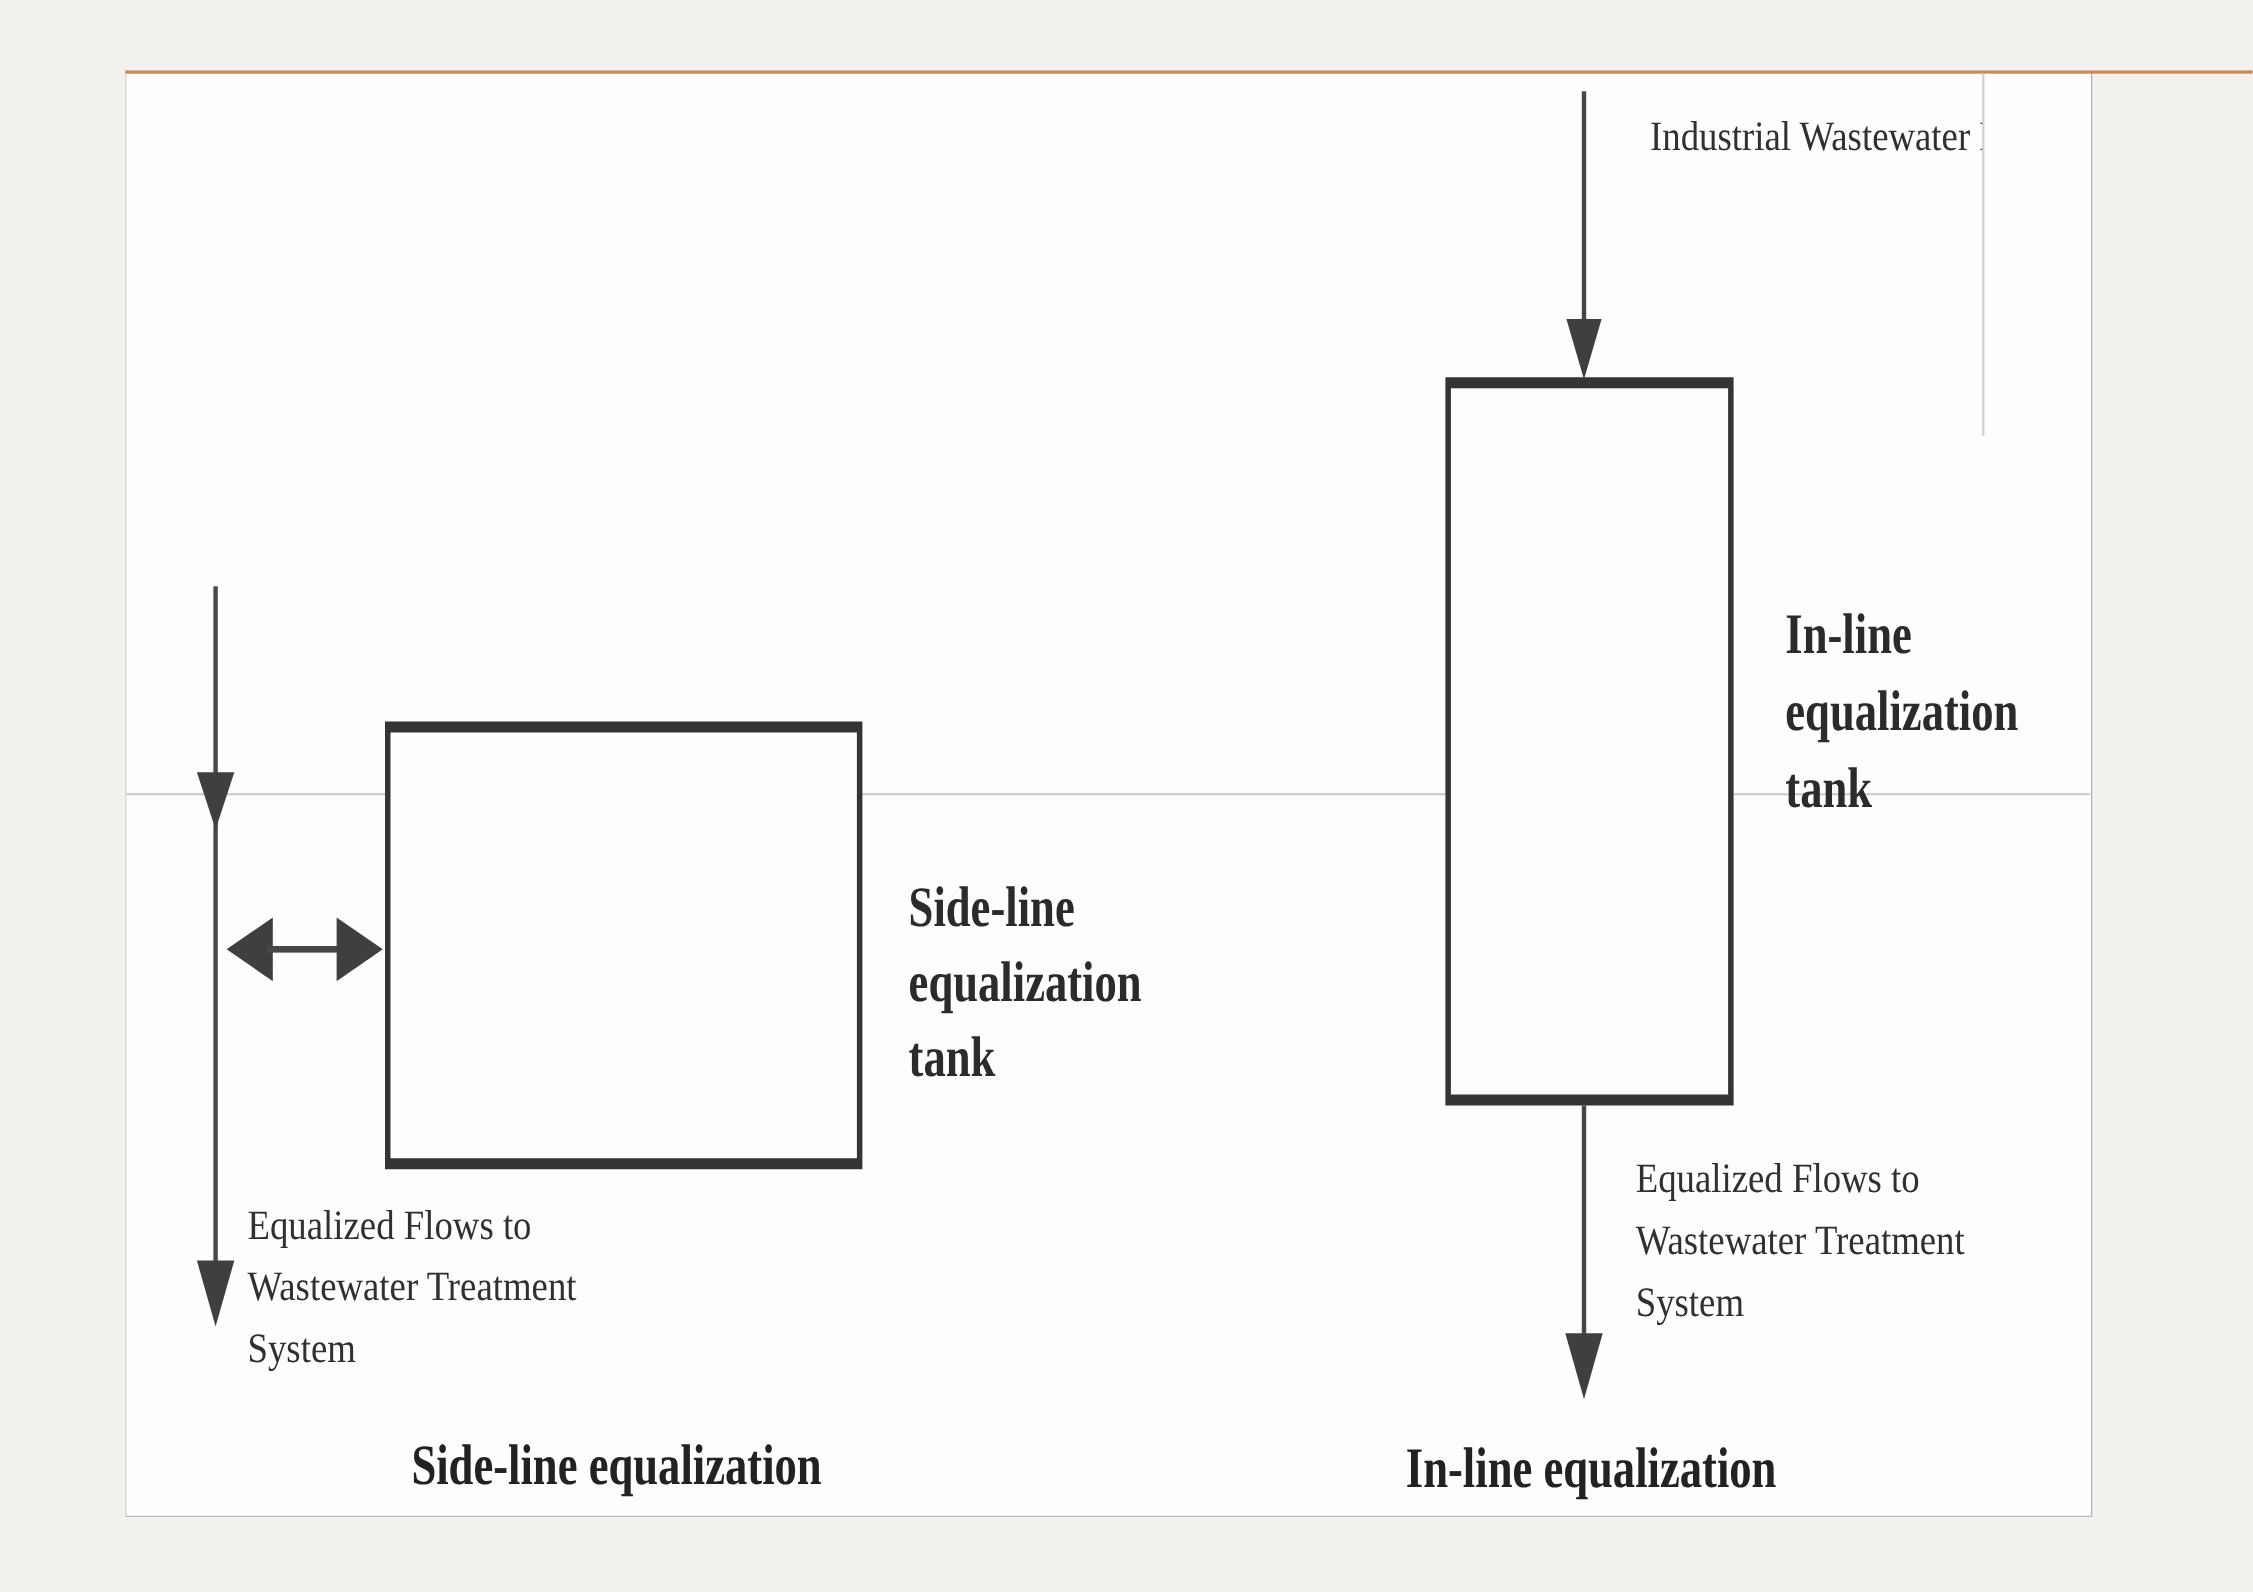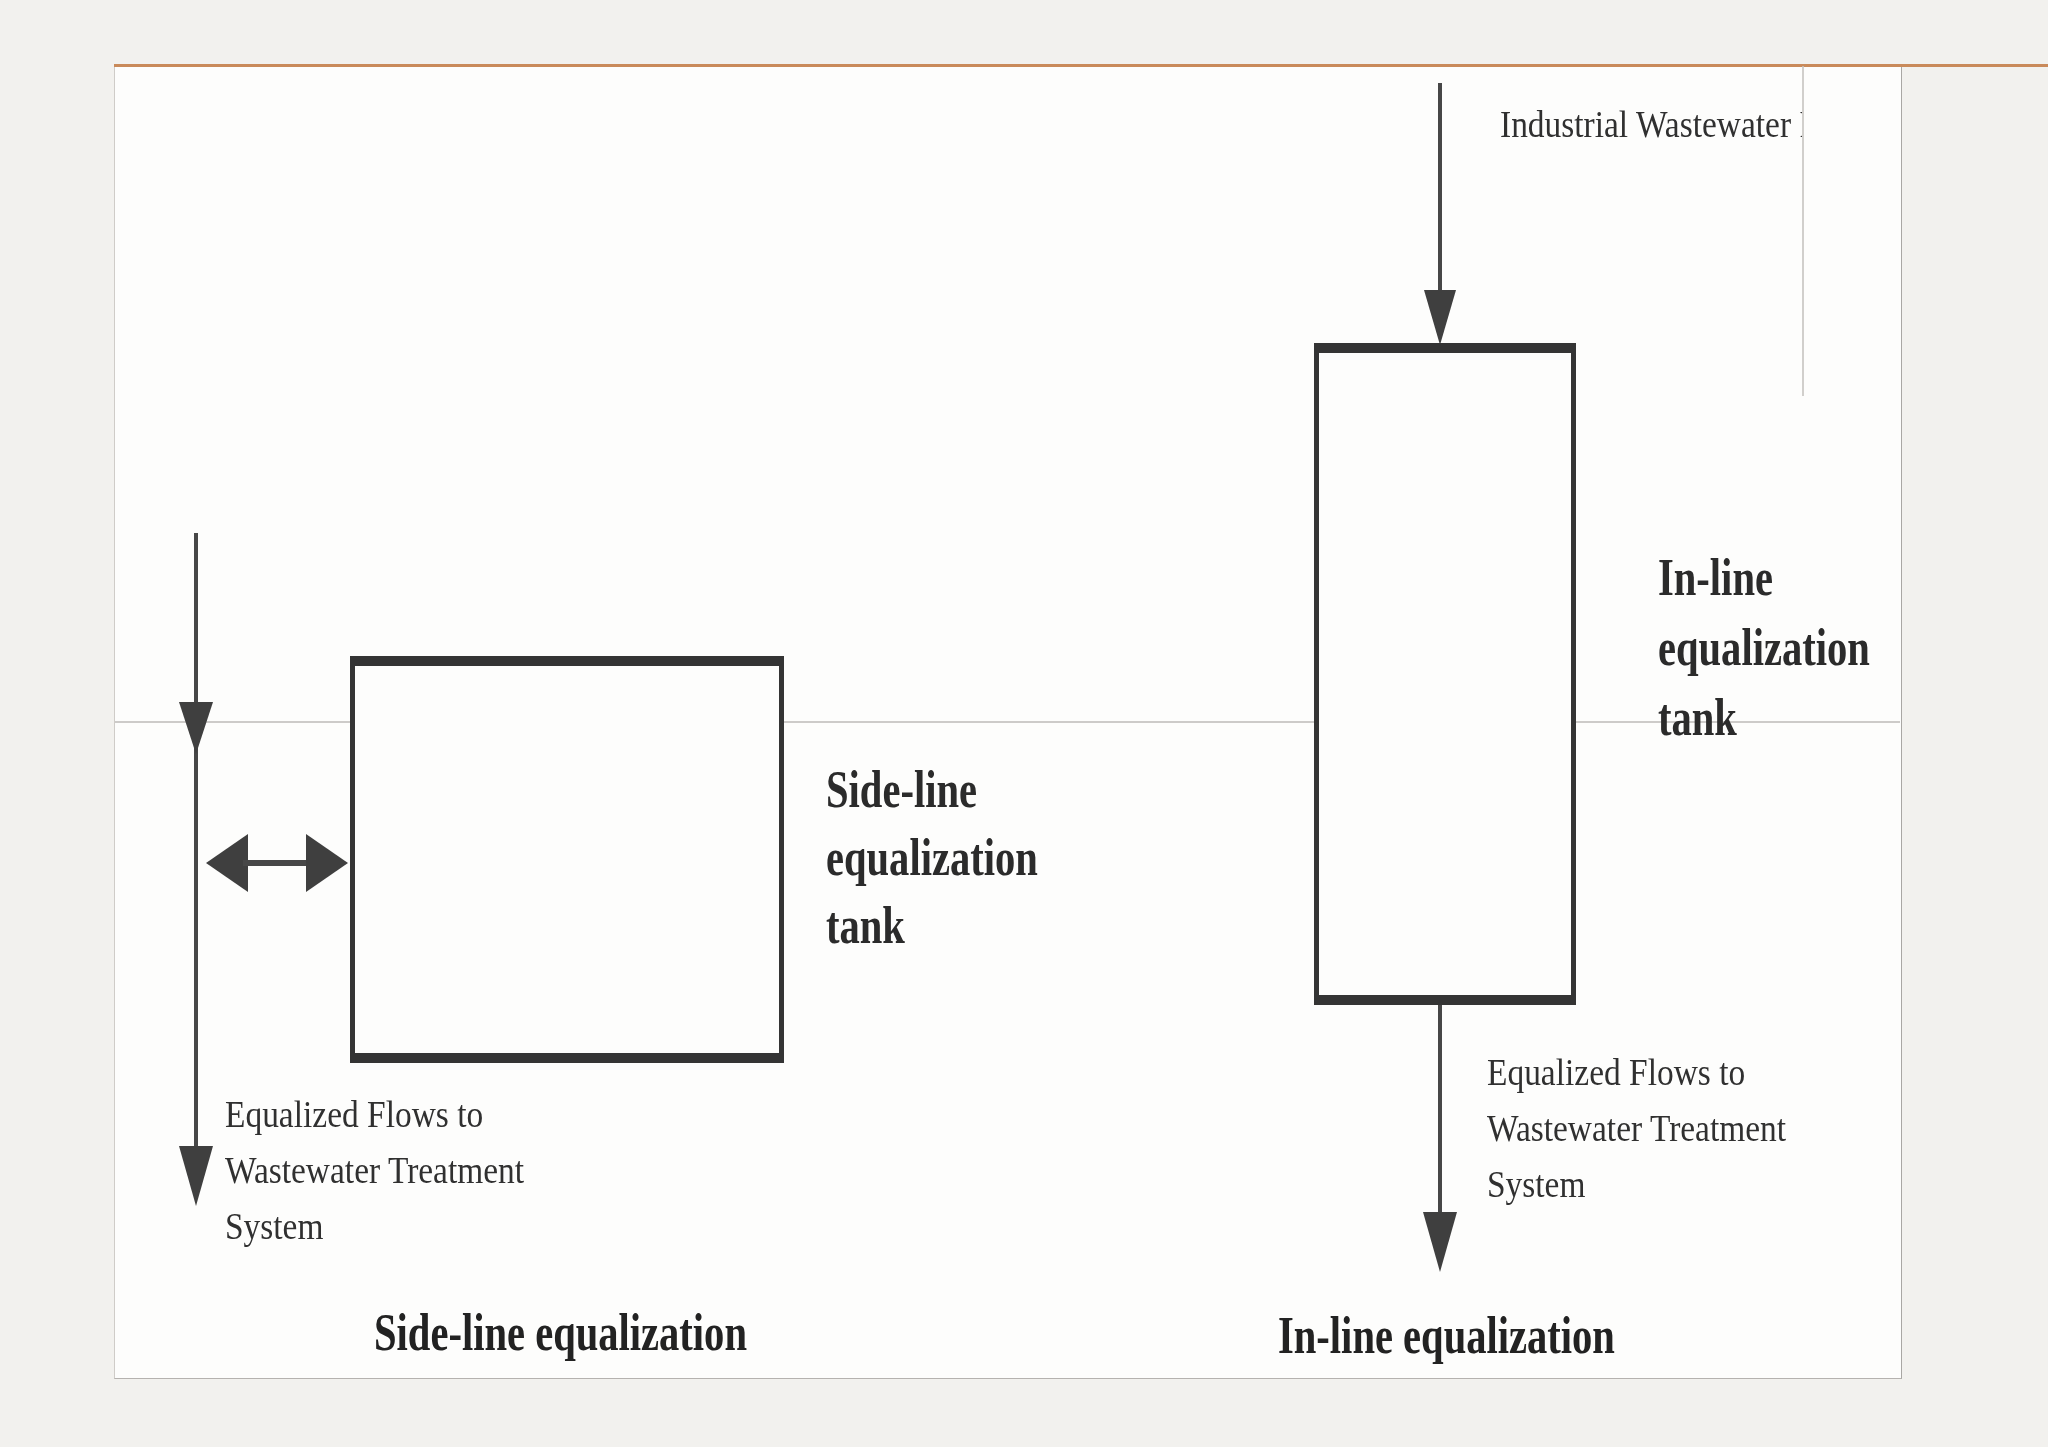--- a/index.html
+++ b/index.html
@@ -50,21 +50,21 @@
   <div class="abs tri tri-down-lg" style="left:179px;top:1146px;"></div>
 
   <div>
     <div class="abs tri tri-left" style="left:206px;top:834px;"></div>
     <div class="abs shaft-h" style="left:243px;top:860px;width:68px;"></div>
     <div class="abs tri tri-right" style="left:306px;top:834px;"></div>
   </div>
 
   <div class="abs tank" style="left:350px;top:656px;width:434px;height:407px;"></div>
 
-  <div class="abs" style="left:826px;top:756px;">
+  <div class="abs" style="left:826px;top:792px;">
     <div class="tank-label">
       <div>Side-line</div>
       <div>equalization</div>
       <div>tank</div>
     </div>
   </div>
 
   <div class="abs" style="left:225px;top:1086px;">
     <div class="flow-label">
       <div>Equalized Flows to</div>
@@ -77,21 +77,21 @@
 
   <div class="abs shaft-v" style="left:1438px;top:83px;height:212px;"></div>
   <div class="abs tri tri-down-sm" style="left:1424px;top:290px;"></div>
 
   <div class="abs clip" style="left:1500px;top:96px;width:302px;height:62px;">
     <span class="flow-label nowrap" style="display:inline-block;">Industrial Wastewater Flows</span>
   </div>
 
   <div class="abs tank" style="left:1314px;top:343px;width:262px;height:662px;"></div>
 
-  <div class="abs" style="left:1623px;top:543px;margin-left:35px;">
+  <div class="abs" style="left:1623px;top:543px;">
     <div class="tank-label" style="line-height:70px;">
       <div>In-line</div>
       <div>equalization</div>
       <div>tank</div>
     </div>
   </div>
 
   <div class="abs shaft-v" style="left:1438px;top:1005px;height:212px;"></div>
   <div class="abs tri tri-down-lg" style="left:1423px;top:1212px;"></div>
 

